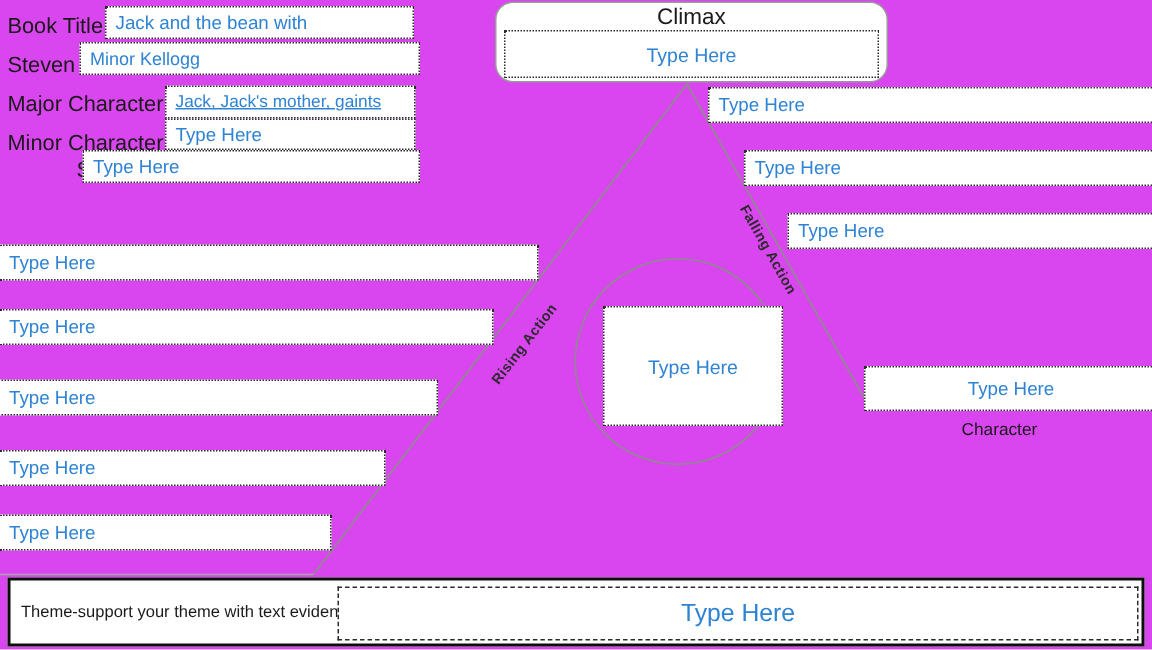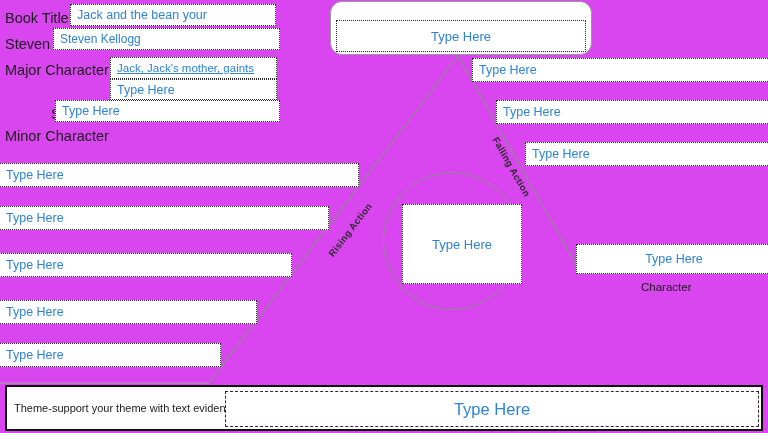--- a/index.html
+++ b/index.html
@@ -164,36 +164,37 @@
     <line x1="209" y1="383" x2="458" y2="56" stroke="#8c8c8c" stroke-width="1.1"></line>
 
     <line x1="458" y1="56" x2="576" y2="265" stroke="#8c8c8c" stroke-width="1.1"></line>
 
     <line x1="0" y1="383" x2="209" y2="383" stroke="#a8a8a8" stroke-width="1.1"></line>
   </svg>
 
   <div>
 
     <span class="field-label" style="left:5px;  top:11px;">Book Title</span>
-    <div class="input-box" style="left:70px; top:4px; width:206px; height:22px;">Jack and the bean your</div>
+    <div class="input-box" style="left:70px; top:4px; width:206px; height:22px;">Jack and the bean with</div>
 
     <span class="field-label" style="left:5px;  top:37px;">Steven</span>
-    <div class="input-box" style="left:53px; top:28px; width:227px; height:22px; font-size:12px;">Steven Kellogg</div>
+    <div class="input-box" style="left:53px; top:28px; width:227px; height:22px; font-size:12px;">Minor Kellogg</div>
 
     <span class="field-label" style="left:5px;  top:63px;">Major Character</span>
     <div class="input-box" style="left:110px; top:57px; width:167px; height:22px; font-size:11.5px;text-decoration:underline;">Jack, Jack's mother, gaints</div>
 
-    <span class="field-label" style="left:5px;  top:89px;margin-top:40px;">Minor Character</span>
+    <span class="field-label" style="left:5px;  top:89px;">Minor Character</span>
     <div class="input-box" style="left:110px; top:79px; width:167px; height:21px;">Type Here</div>
 
     <span class="field-label" style="left:5px;  top:107px;margin-left:46px;">Setting</span>
     <div class="input-box" style="left:55px; top:100px; width:225px; height:22px;">Type Here</div>
   </div>
 
   <div id="climax-capsule"></div>
+  <div id="climax-title">Climax</div>
   <div class="input-box center" style="left:336px; top:20px; width:250px; height:32px; font-size:13px;">Type Here</div>
 
   <div>
     <div class="input-box" style="left:-1px; top:163px; width:360px; height:24px;">Type Here</div>
     <div class="input-box" style="left:-1px; top:206px; width:330px; height:24px;">Type Here</div>
     <div class="input-box" style="left:-1px; top:253px; width:293px; height:24px;">Type Here</div>
     <div class="input-box" style="left:-1px; top:300px; width:258px; height:24px;">Type Here</div>
     <div class="input-box" style="left:-1px; top:343px; width:222px; height:24px;">Type Here</div>
   </div>
   <span class="rot-label" style="left:326px; top:252px; transform: rotate(-52.5deg);">Rising Action</span>

